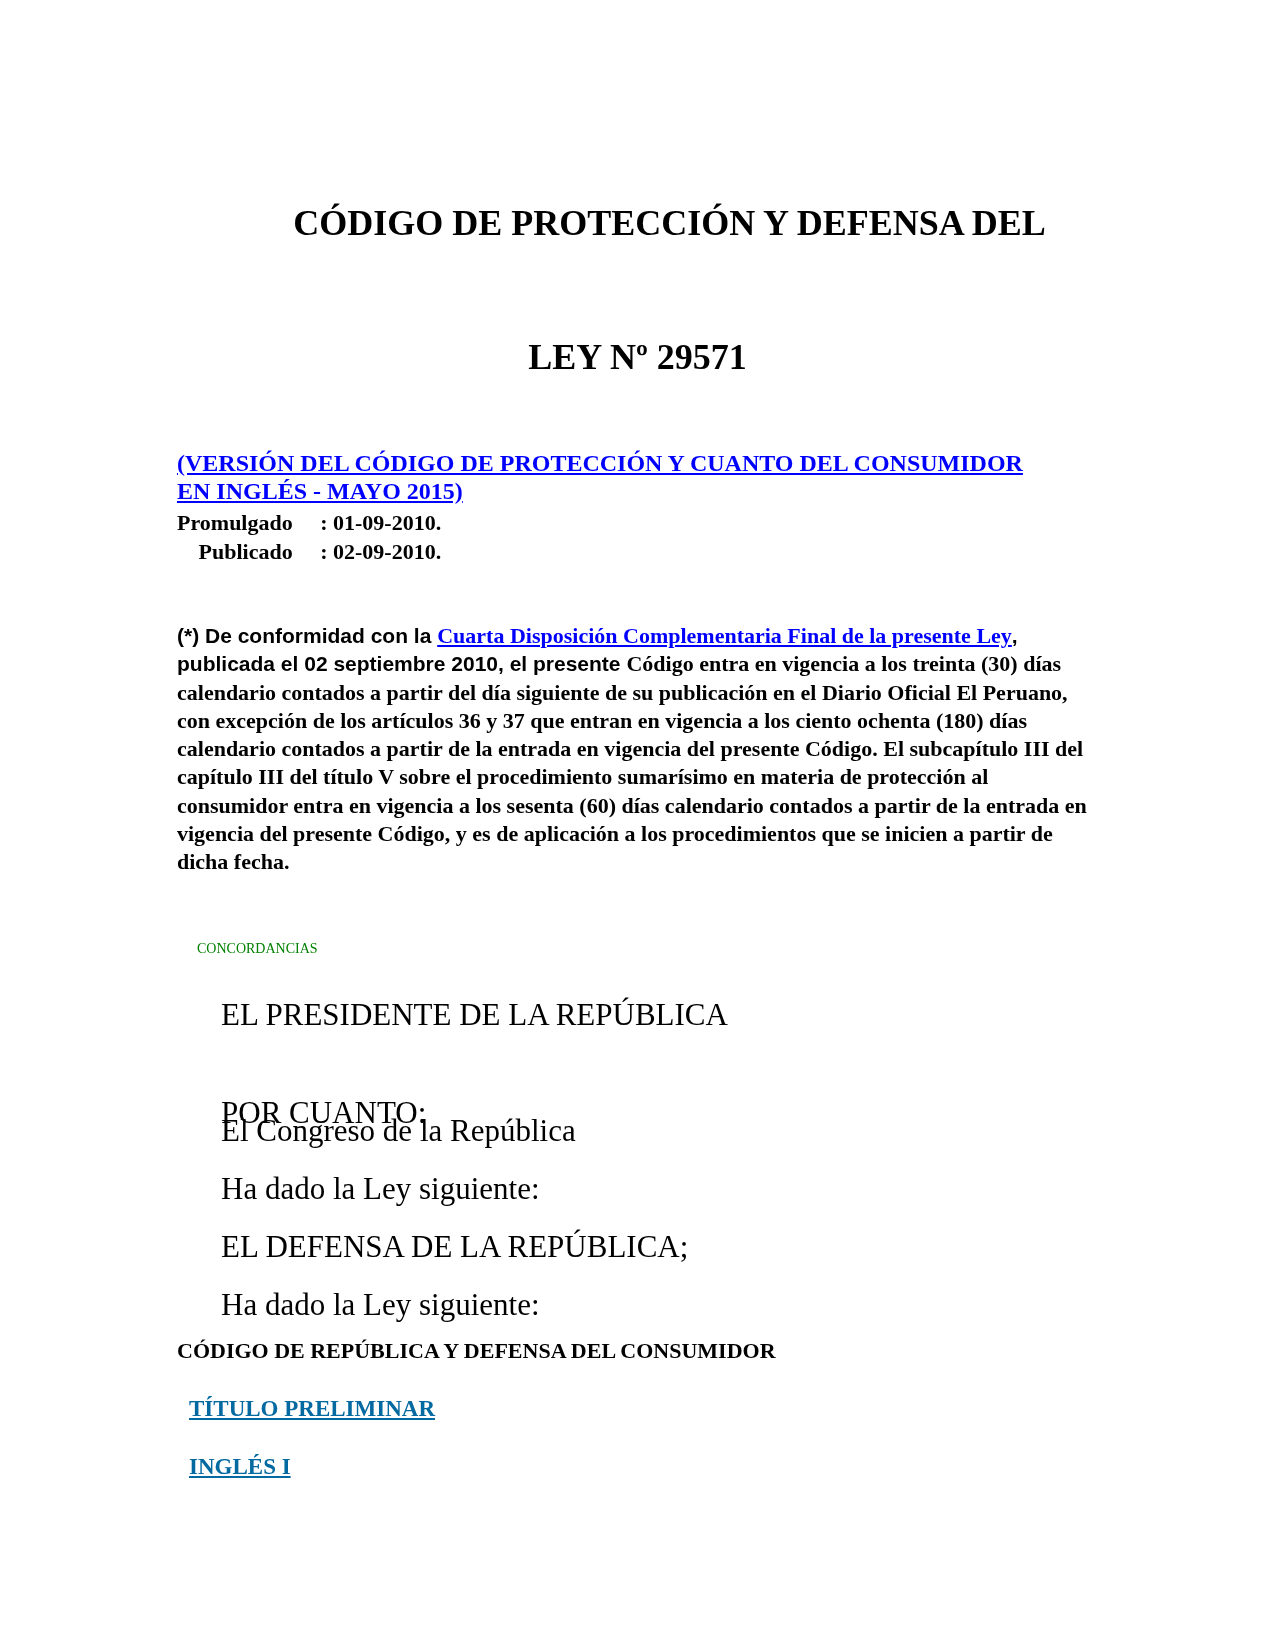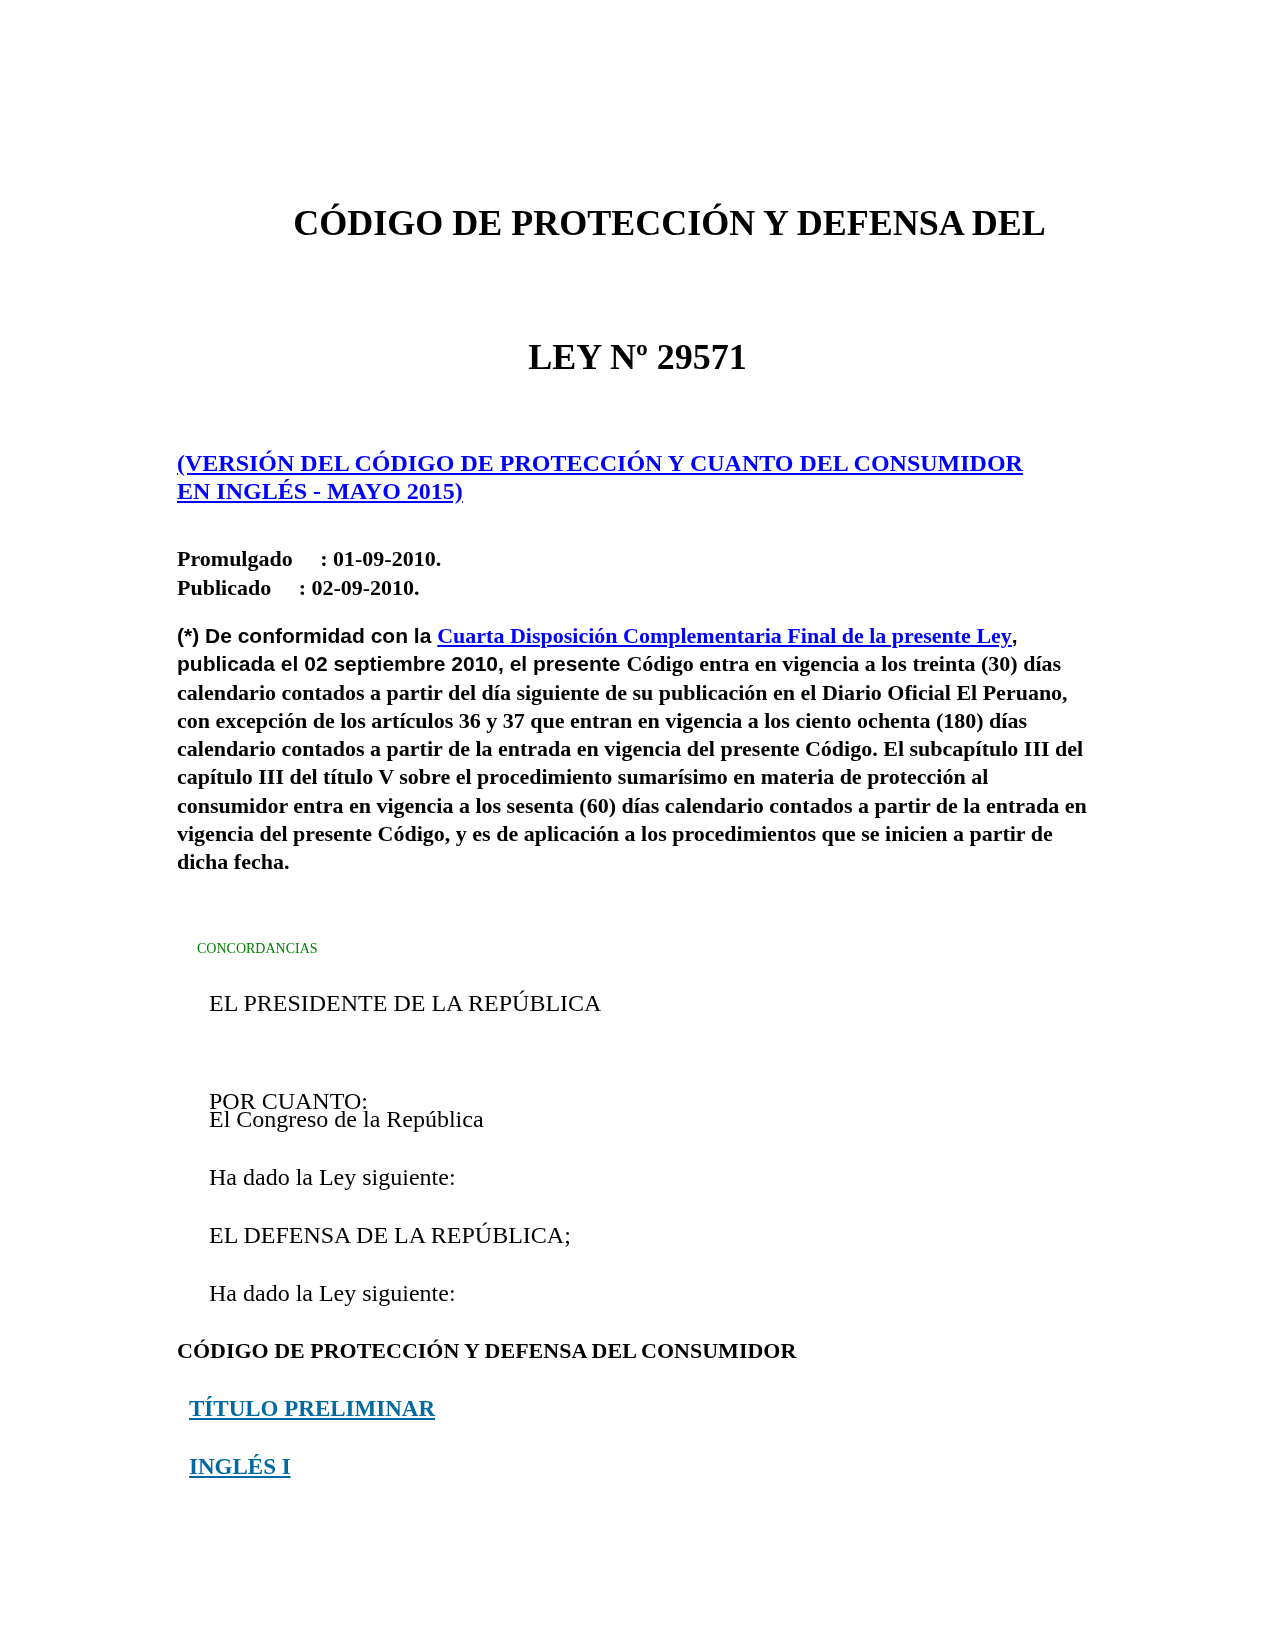--- a/index.html
+++ b/index.html
@@ -33,24 +33,25 @@
     width: 920px;
     font-weight: bold;
     font-size: 24px;
     line-height: 28px;
     color: #0000ff;
     text-decoration: underline;
     cursor: pointer;
   }
   .dates {
     left: 177px;
-    top: 544px;
+    top: 508px;
     font-weight: bold;
     font-size: 22px;
     line-height: 29px;
+    text-align: right;
   }
   .dates .row { white-space: pre; }
   .note {
     left: 177px;
     top: 622px;
     width: 920px;
     font-size: 22px;
     line-height: 28.3px;
     font-weight: bold;
   }
@@ -68,23 +69,23 @@
   .concordancias {
     left: 197px;
     top: 940px;
     font-size: 14px;
     line-height: 18px;
     color: #008000;
     cursor: pointer;
   }
   .body-line {
     left: 209px;
-    font-size: 24px;
+    font-size: 31px;
     line-height: 28px;
-    margin: 0;
+    margin: 12px;
   }
   .bl-0 { top: 989px; }
   .bl-1 { top: 1087px; }
   .bl-2 { top: 1105px; }
   .bl-3 { top: 1163px; }
   .bl-4 { top: 1221px; }
   .bl-5 { top: 1279px; }
   .section-heading {
     left: 177px;
     top: 1337px;
@@ -128,16 +129,16 @@
 
 <a class="abs concordancias">CONCORDANCIAS</a>
 
 <p class="abs body-line bl-0">EL PRESIDENTE DE LA REPÚBLICA</p>
 <p class="abs body-line bl-1">POR CUANTO:</p>
 <p class="abs body-line bl-2">El Congreso de la República</p>
 <p class="abs body-line bl-3">Ha dado la Ley siguiente:</p>
 <p class="abs body-line bl-4">EL DEFENSA DE LA REPÚBLICA;</p>
 <p class="abs body-line bl-5">Ha dado la Ley siguiente:</p>
 
-<h2 class="abs section-heading">CÓDIGO DE PROTECCIÓN Y DEFENSA DEL CONSUMIDOR</h2>
+<h2 class="abs section-heading">CÓDIGO DE REPÚBLICA Y DEFENSA DEL CONSUMIDOR</h2>
 
 <a class="abs toc-link toc-0">TÍTULO PRELIMINAR</a>
 <a class="abs toc-link toc-1">INGLÉS I</a>
 
 </body></html>

